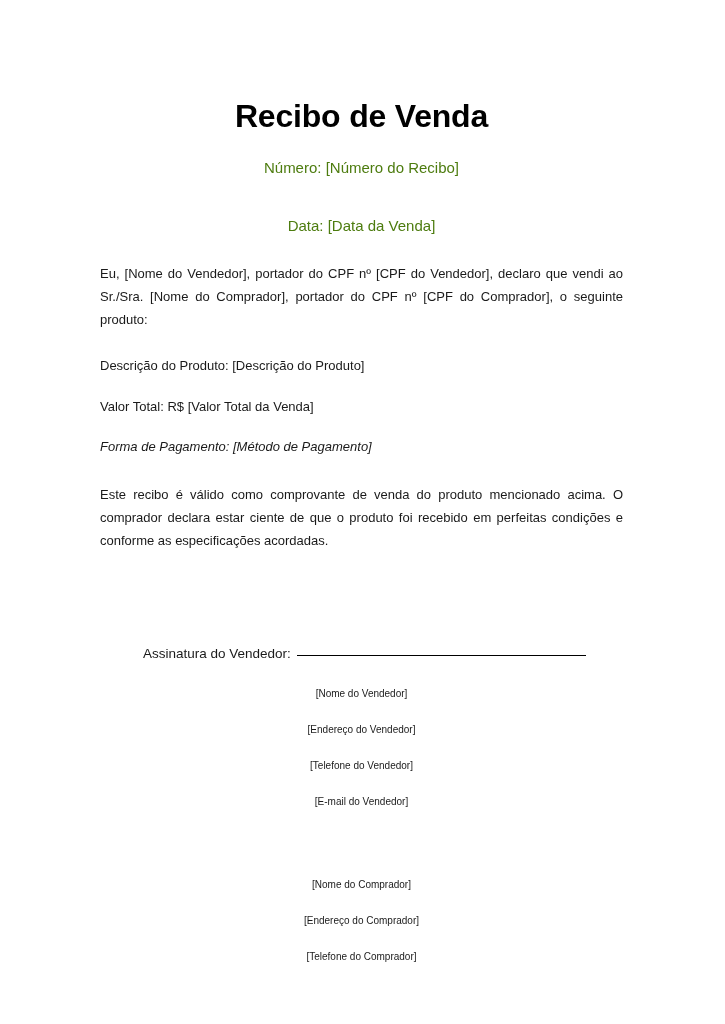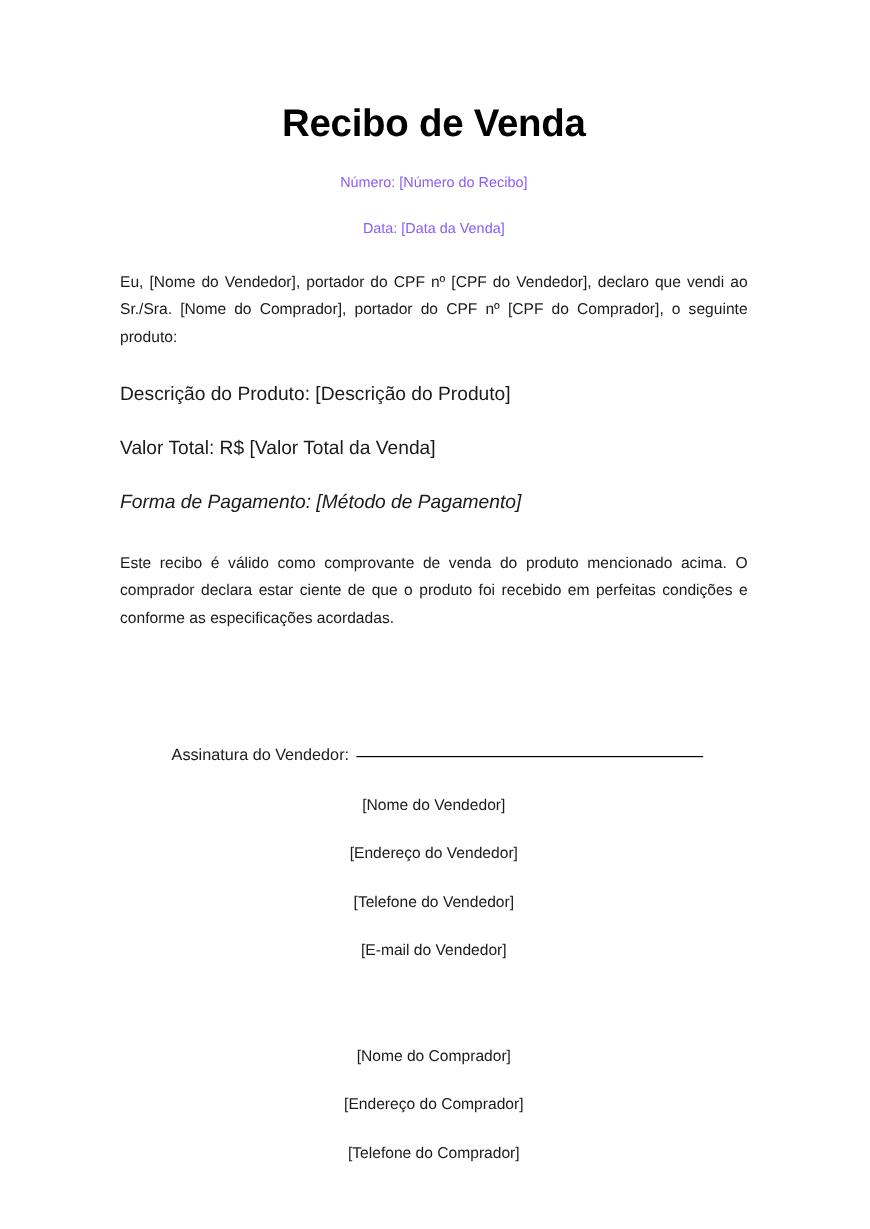--- a/index.html
+++ b/index.html
@@ -17,62 +17,62 @@
     background: #ffffff;
     overflow: hidden;
     font-family: "Liberation Sans", sans-serif;
     color: #1a1a1a;
     -webkit-font-smoothing: antialiased;
   }
 
   .doc-body {
     position: absolute;
     left: 100px;
-    top: 2px;
+    top: 16px;
     width: 523px;
   }
 
   
   .doc-title {
     margin: 0;
     padding-top: 82px;
     font-size: 32px;
     font-weight: bold;
     letter-spacing: -0.2px;
     text-align: center;
     line-height: 1.15;
     color: #000000;
   }
 
   
   .meta-line {
     text-align: center;
-    font-size: 12px;
+    font-size: 15px;
     line-height: 1.5;
-    color: #8b5cf6;
+    color: #4d7c0f;
   }
   .meta-numero { margin-top: 22px; }
-  .meta-data   { margin-top: 20px; }
+  .meta-data   { margin-top: 36px; }
 
   
   .para {
     text-align: justify;
     text-justify: inter-word;
     font-size: 13px;
     line-height: 1.78;
     color: #1a1a1a;
     margin: 0;
   }
   .para-declaracao { margin-top: 24px; }
   .para-validade   { margin-top: 26px; }
 
   
   .field-line {
     text-align: left;
-    font-size: 16px;
+    font-size: 13px;
     line-height: 1.5;
     color: #1a1a1a;
   }
   .field-descricao { margin-top: 25px; }
   .field-valor     { margin-top: 21px; }
   .field-forma     { margin-top: 21px; font-style: italic; }
 
   
   .signature-block-seller { margin-top: 92px; }
   .signature-block-buyer  { margin-top: 68px; }
@@ -93,21 +93,21 @@
     flex: 1 1 auto;
     height: 0;
     margin-left: 6px;
     border-bottom: 1.6px solid #000000;
     position: relative;
     top: -2px;
   }
 
   .signature-detail {
     text-align: center;
-    font-size: 13px;
+    font-size: 10px;
     line-height: 1.5;
     color: #1a1a1a;
   }
   .signature-detail.first { margin-top: 22px; }
   .signature-detail.rest  { margin-top: 21px; }
 </style>
 </head>
 <body>
 
 <div class="page">

